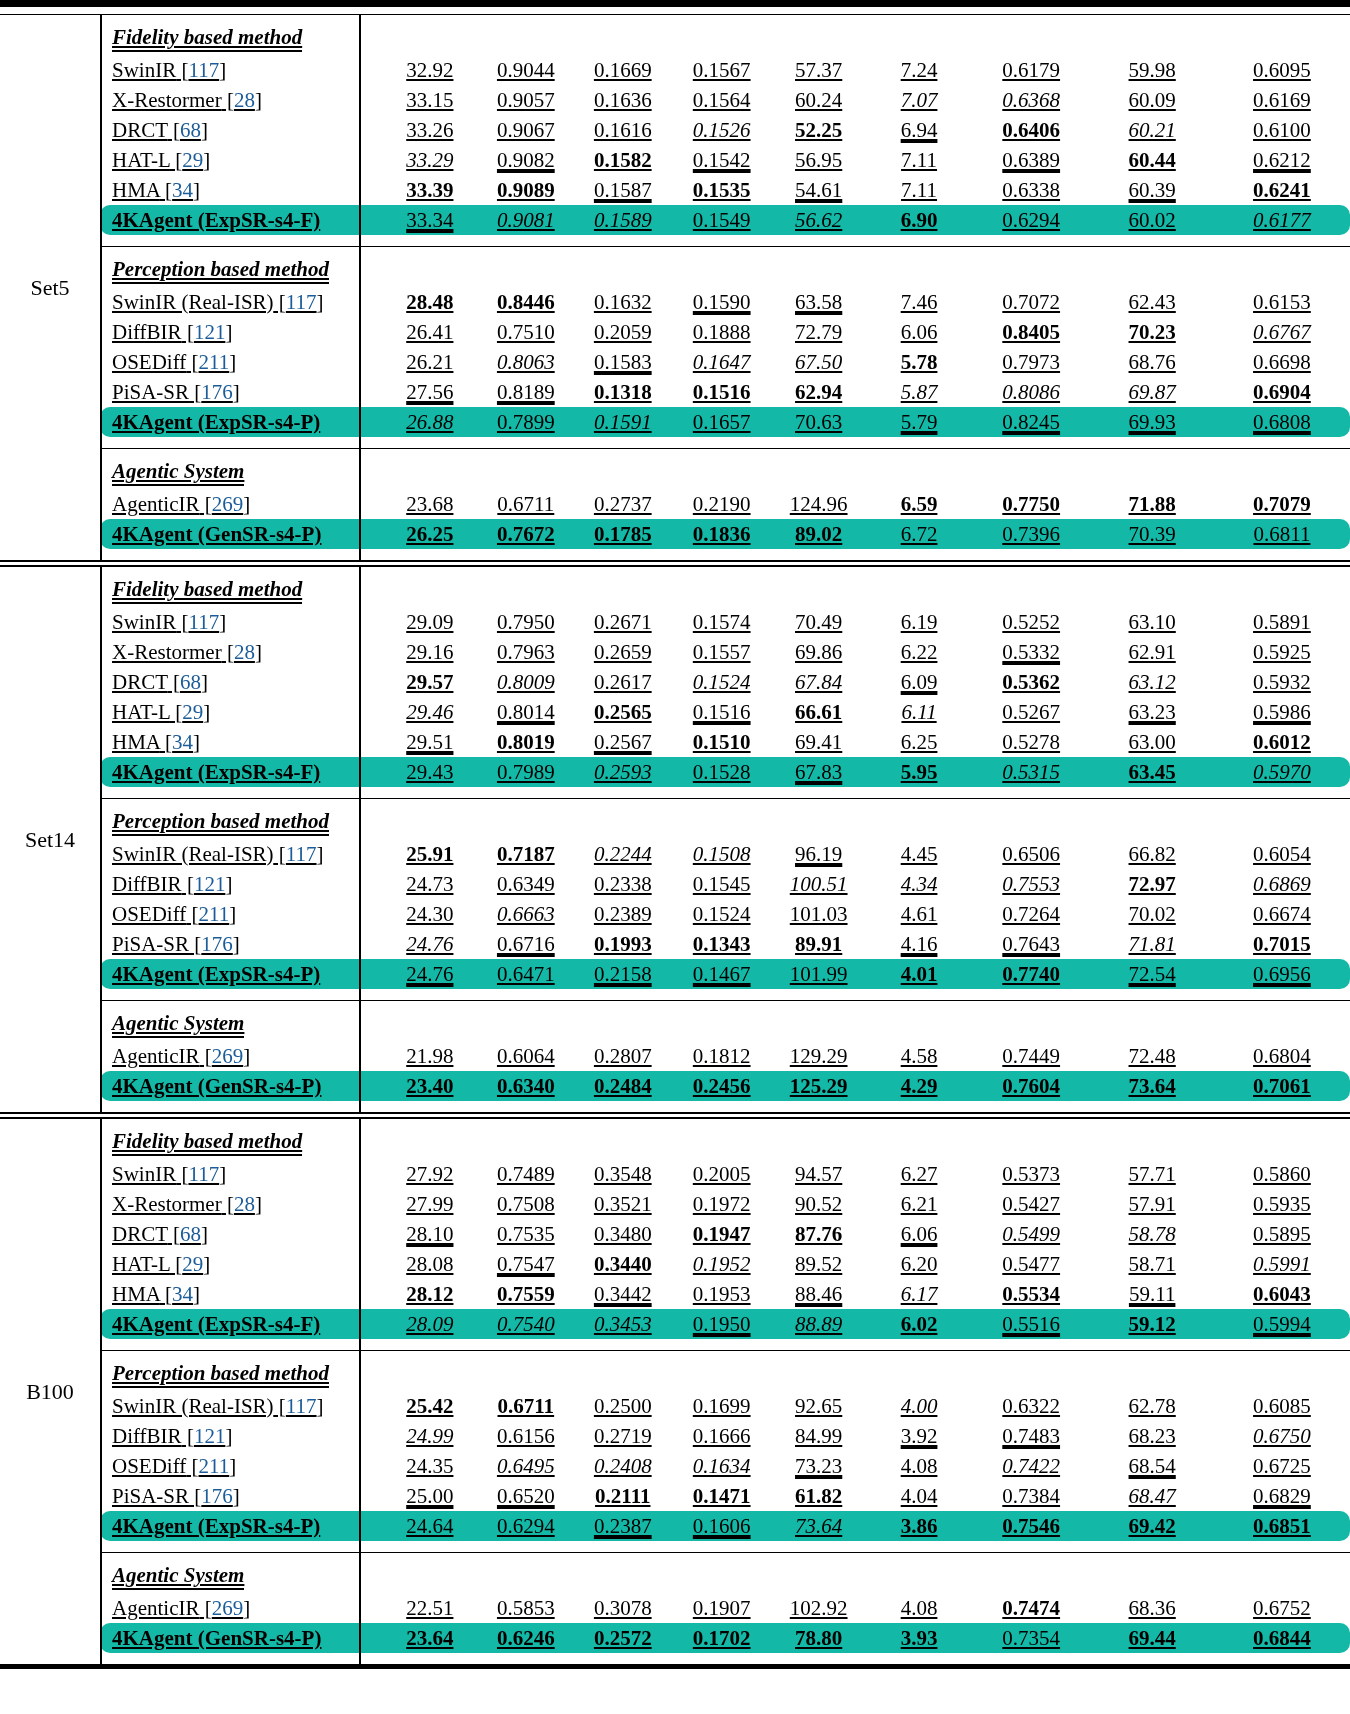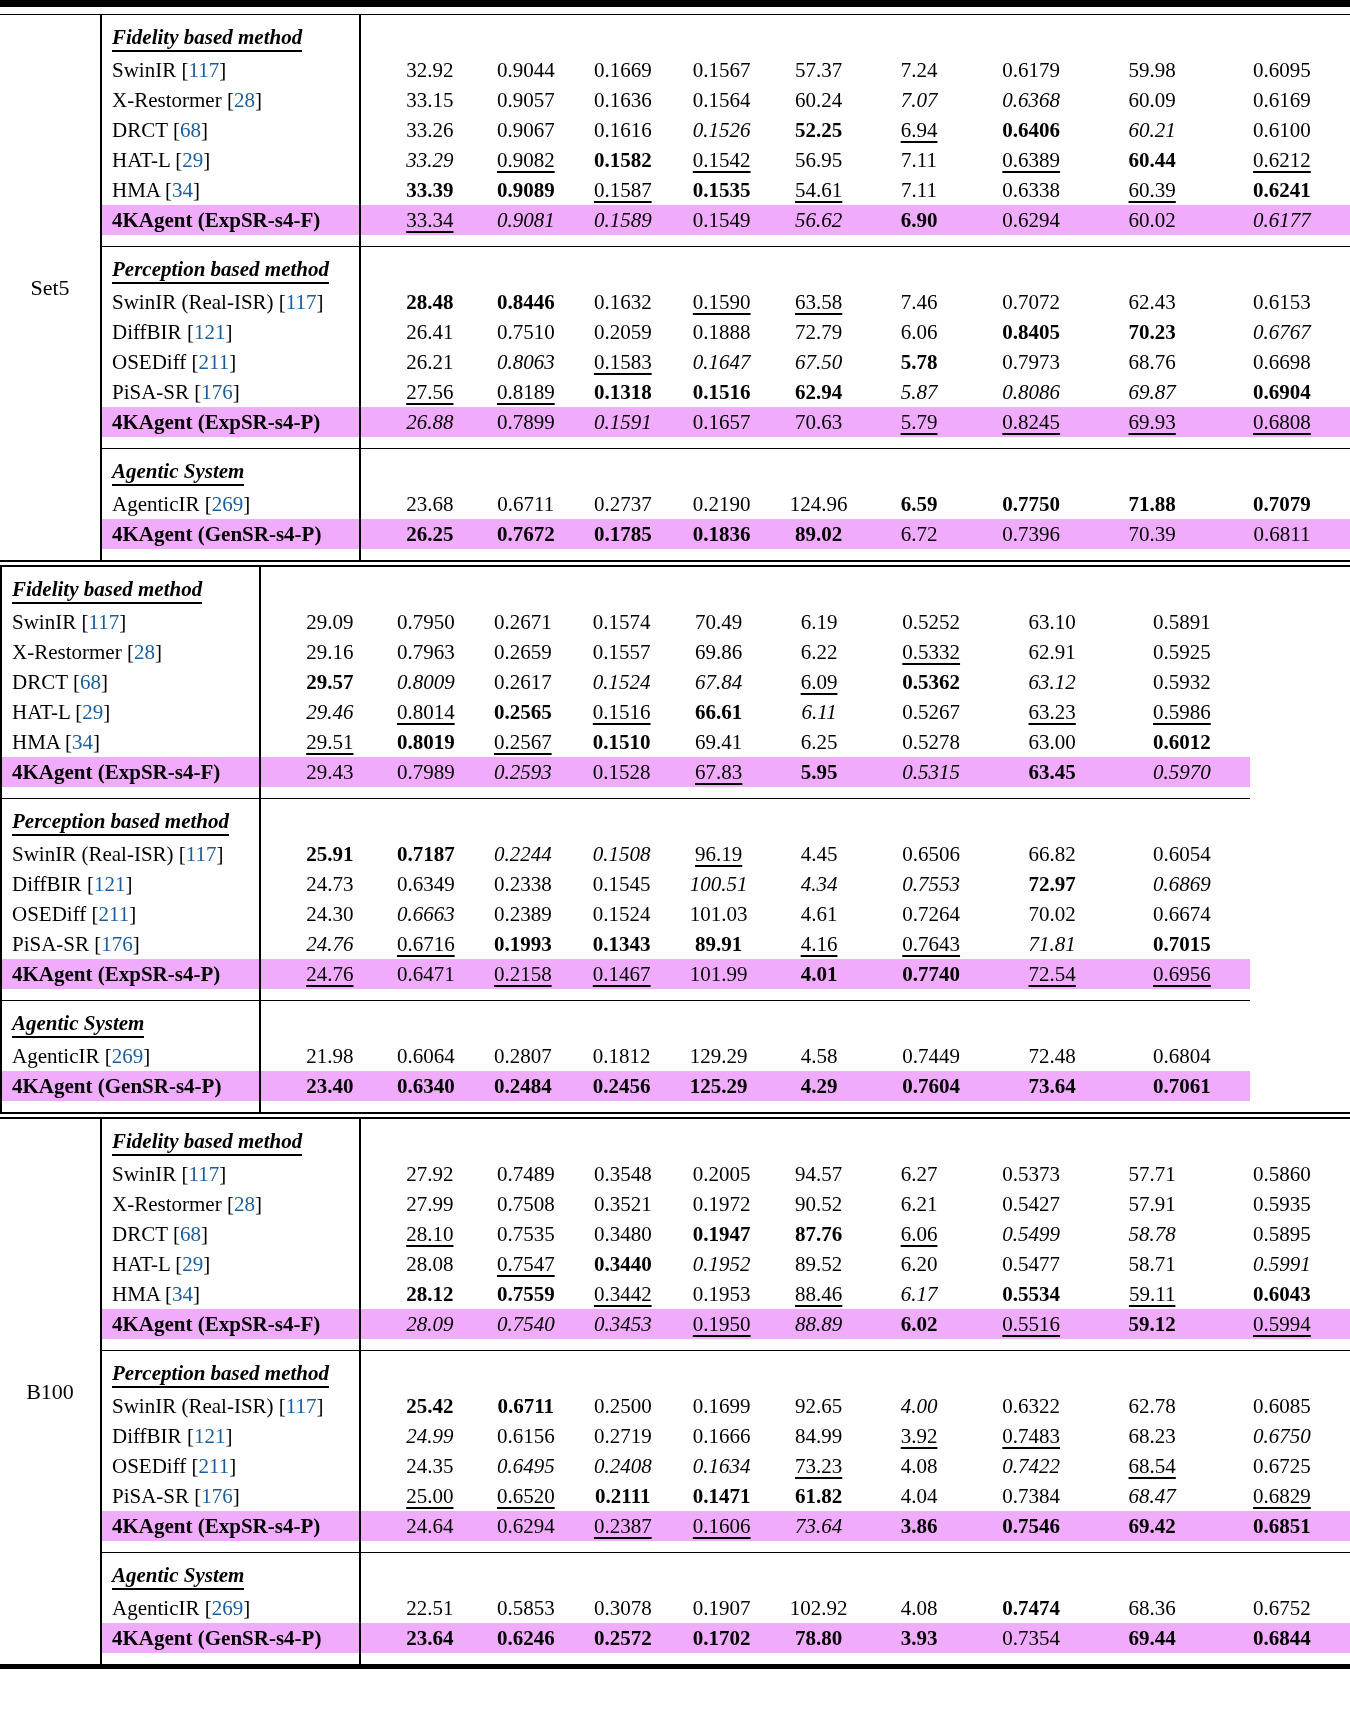--- a/index.html
+++ b/index.html
@@ -13,29 +13,29 @@
   .thead{display:flex;height:47px;align-items:stretch;font-weight:bold;font-size:22px;}
   .h-dataset{width:100px;display:flex;align-items:center;justify-content:center;}
   .h-method{width:258px;border-left:2px solid #000;border-right:2px solid #000;display:flex;align-items:center;padding-left:11px;margin:6px 0;box-sizing:border-box;}
   .h-v{display:flex;align-items:center;justify-content:center;}
   
   .w0{width:99px;}.w1{width:97px;}.w2{width:101px;}.w3{width:101px;}.w4{width:97px;}
   .w5{width:108px;}.w6{width:121px;}.w7{width:126px;}.w8{width:139px;}
   
   .block{display:flex;}
   .ds-cell{width:122px;display:flex;align-items:center;justify-content:center;font-size:22px;text-align:center;}
-  .content{width:1250px;}
+  .content{width:1250px;text-decoration:underline;}
   .group{position:relative;padding-top:8px;padding-bottom:11px;}
   .group::before{content:"";position:absolute;left:0;top:0;bottom:0;width:2px;background:#000;z-index:2;}
   .group::after{content:"";position:absolute;left:259px;top:0;bottom:0;width:2px;background:#000;z-index:2;}
   .groupsep{height:1px;background:#000;}
   .subheader{height:32px;display:flex;align-items:center;padding-left:12px;}
   .subheader-text{font-weight:bold;font-style:italic;font-size:21px;border-bottom:2px solid #000;padding-bottom:2px;line-height:1.05;}
   .row{display:flex;height:30px;align-items:center;font-size:21px;}
-  .row.hl{background:#f0abfc;}
+  .row.hl{background:#14b8a6;border-radius:10px;}
   .m-cell{width:287px;padding-left:12px;box-sizing:border-box;white-space:nowrap;}
   .m-name.bold{font-weight:bold;}
   .cite{color:#1b5c99;}
   .v-cell{text-align:center;line-height:1;}
   .v-cell.b{font-weight:bold;}
   .v-cell.i{font-style:italic;}
   .v-cell.u{text-decoration:underline;text-underline-offset:4px;text-decoration-thickness:1.5px;}
 </style>
 </head>
 <body>
@@ -220,20 +220,21 @@
               <div class="v-cell w5">6.72</div>
               <div class="v-cell w6">0.7396</div>
               <div class="v-cell w7">70.39</div>
               <div class="v-cell w8">0.6811</div>
             </div>
           </div>
         </div>
       </div>
       <div class="block-rule"></div>
       <div class="block">
+        <div class="ds-cell">Set14</div>
         <div class="content">
           <div class="group">
             <div class="subheader">
               <span class="subheader-text">Fidelity based method</span>
             </div>
             <div class="row">
               <div class="m-cell"><span class="m-name">SwinIR</span><span class="cite-wrap"> [<span class="cite">117</span>]</span></div>
               <div class="v-cell w0">29.09</div>
               <div class="v-cell w1">0.7950</div>
               <div class="v-cell w2">0.2671</div>

